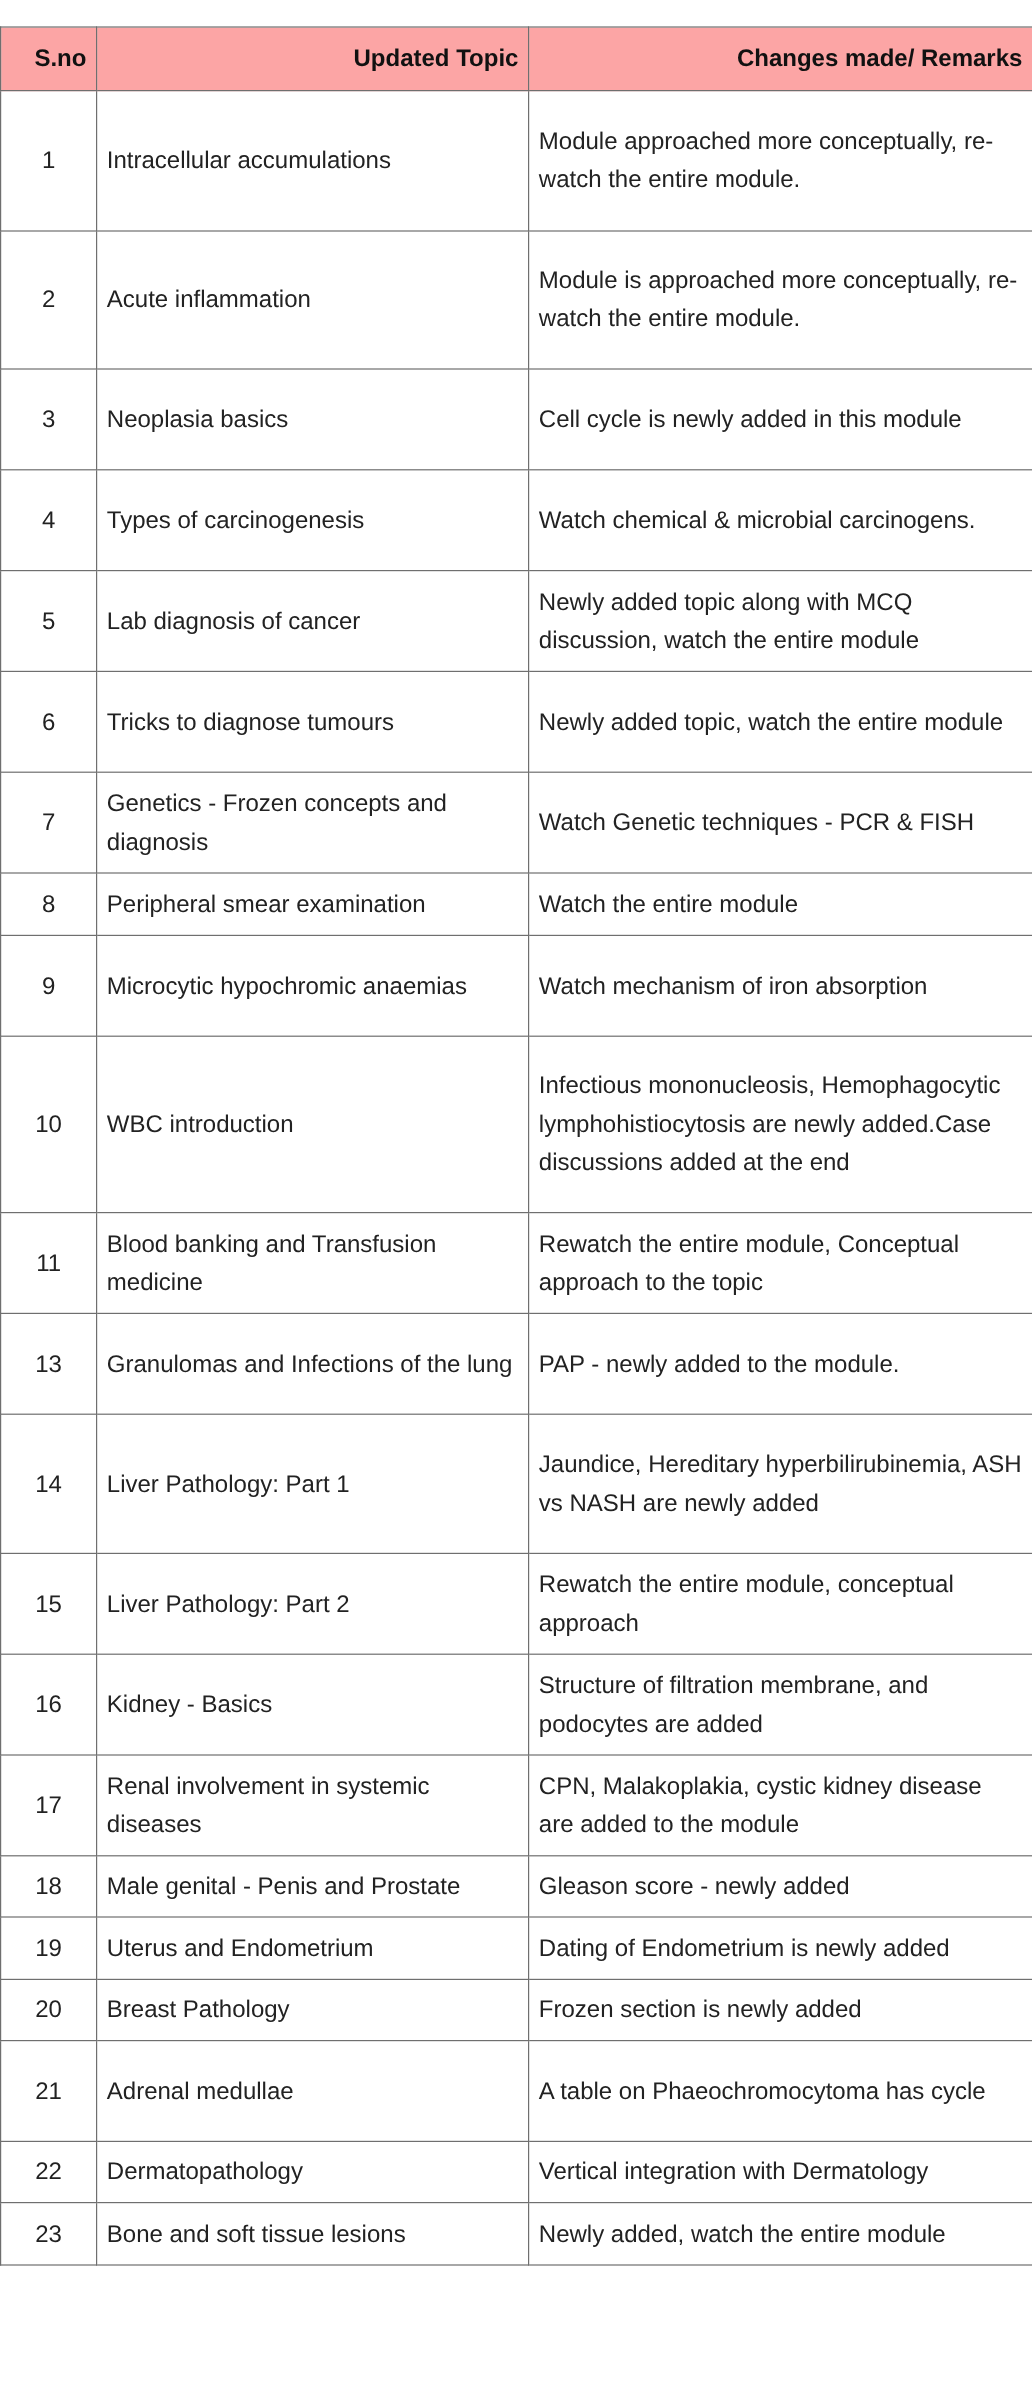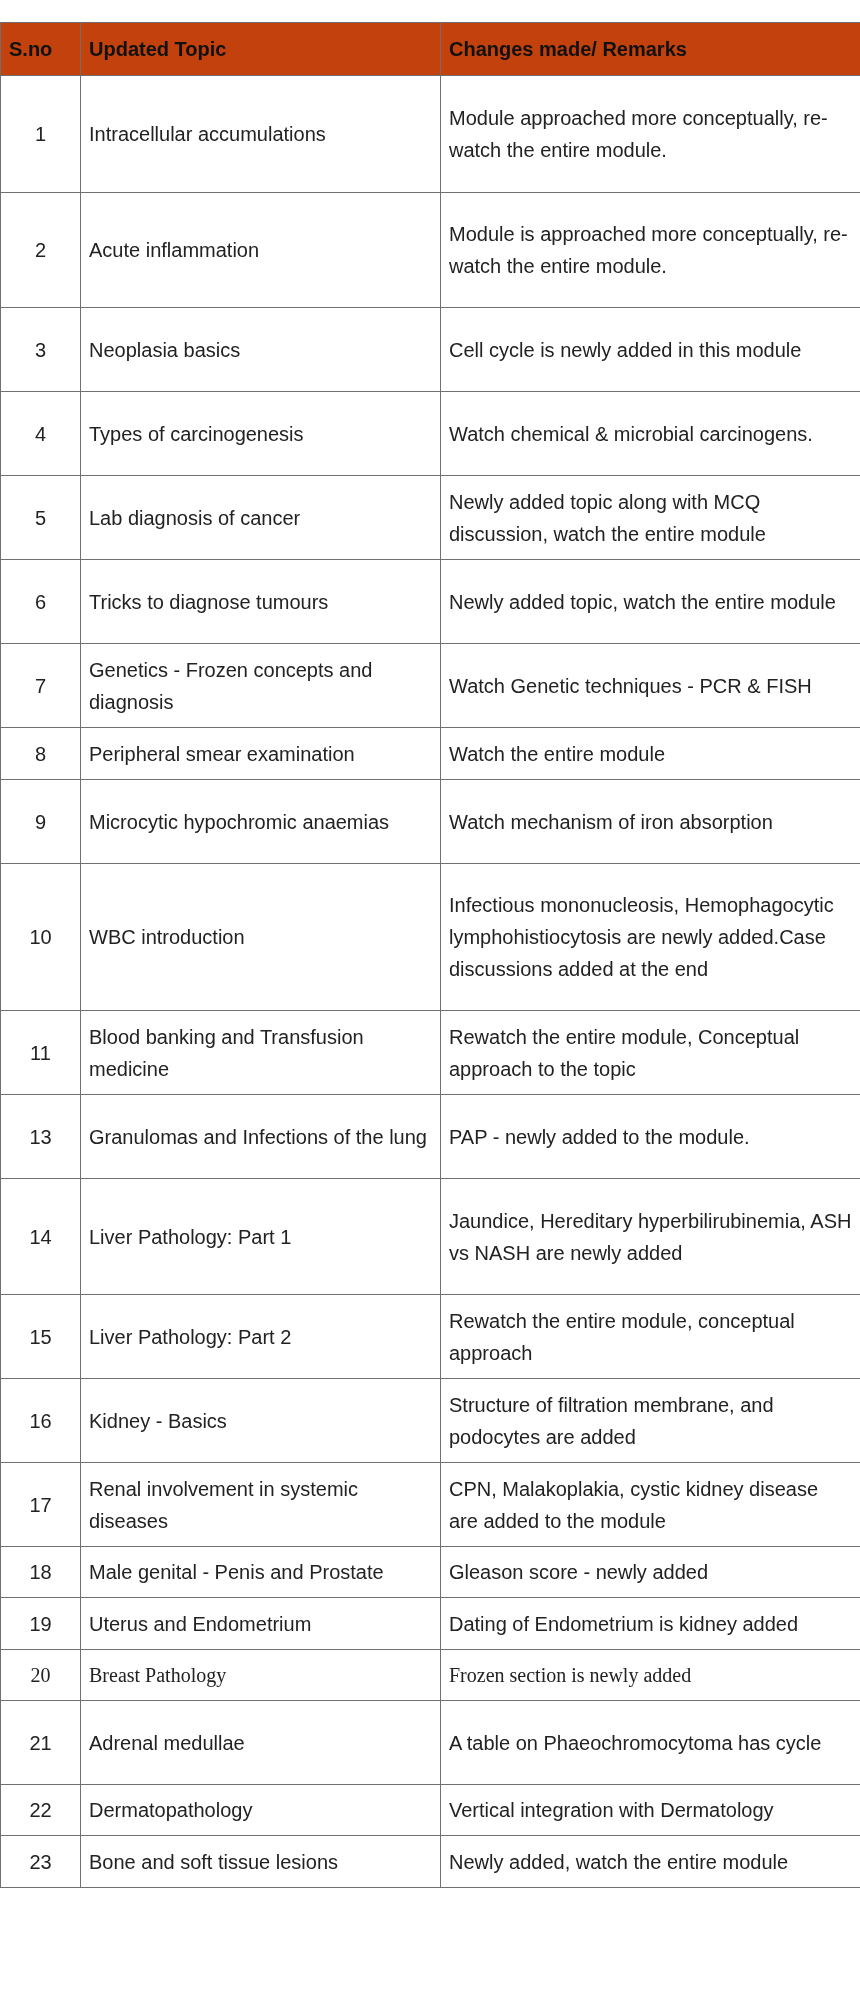--- a/index.html
+++ b/index.html
@@ -28,23 +28,23 @@
   .tbl col.c3 { width: 420px; }
   .tbl th, .tbl td {
     border: 1.5px solid #6f6f6f;
     font-size: 20px;
     line-height: 32px;
     vertical-align: middle;
     padding: 0 8px;
     box-sizing: border-box;
   }
   .tbl th {
-    background: #c2410c;
+    background: #fca5a5;
     font-weight: bold;
-    text-align: left;
+    text-align: right;
     color: #111111;
     height: 53px;
   }
   .tbl td.sno {
     text-align: center;
     padding: 0 4px;
   }
   .tbl td.topic, .tbl td.remark {
     text-align: left;
   }
@@ -147,23 +147,23 @@
         <td class="remark">CPN, Malakoplakia, cystic kidney disease are added to the module</td>
       </tr>
       <tr style="height: 51px;">
         <td class="sno">18</td>
         <td class="topic">Male genital - Penis and Prostate</td>
         <td class="remark">Gleason score - newly added</td>
       </tr>
       <tr style="height: 52px;">
         <td class="sno">19</td>
         <td class="topic">Uterus and Endometrium</td>
-        <td class="remark">Dating of Endometrium is kidney added</td>
+        <td class="remark">Dating of Endometrium is newly added</td>
       </tr>
-      <tr style="height: 51px; font-family: Liberation Serif, serif;">
+      <tr style="height: 51px;">
         <td class="sno">20</td>
         <td class="topic">Breast Pathology</td>
         <td class="remark">Frozen section is newly added</td>
       </tr>
       <tr style="height: 84px;">
         <td class="sno">21</td>
         <td class="topic">Adrenal medullae</td>
         <td class="remark">A table on Phaeochromocytoma has cycle</td>
       </tr>
       <tr style="height: 51px;">

